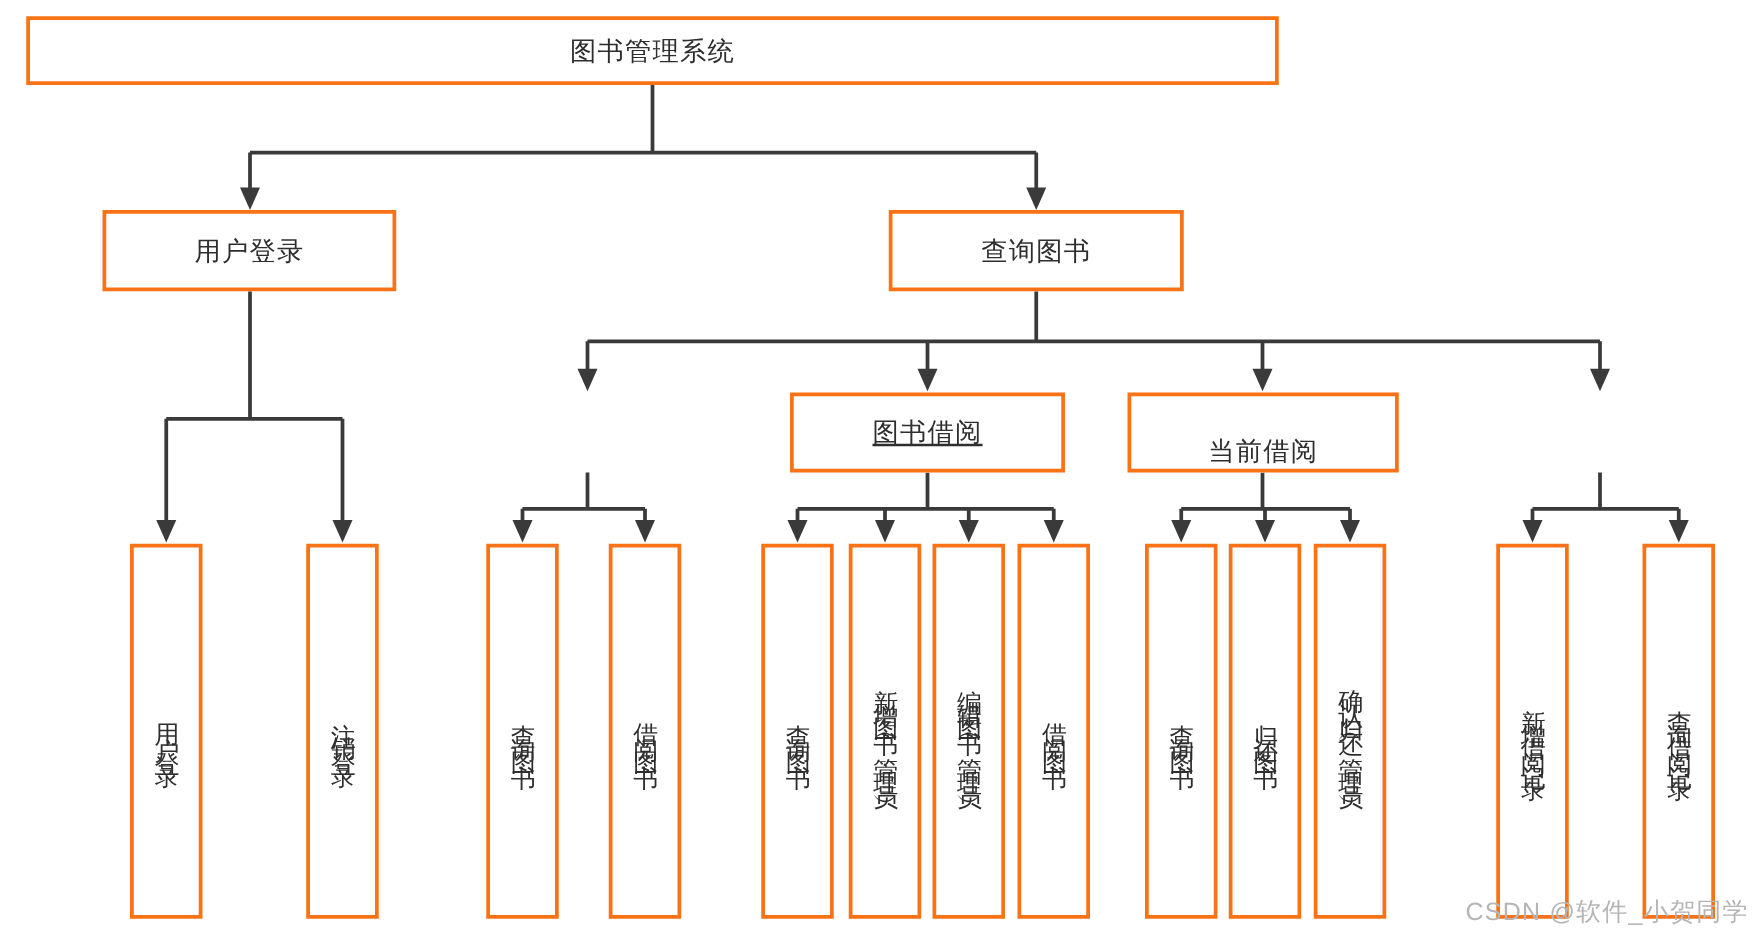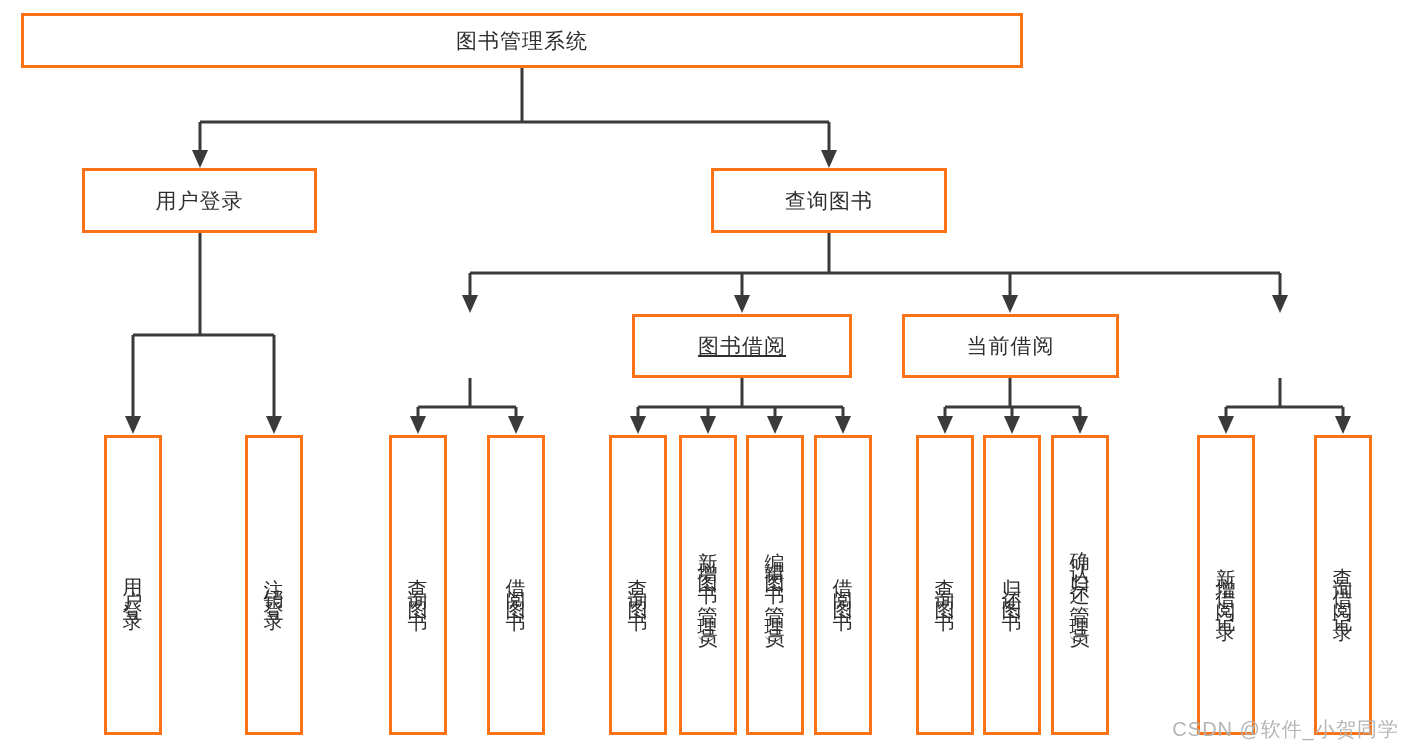--- a/index.html
+++ b/index.html
@@ -119,21 +119,21 @@
   <div class="box hbox" style="left:82px; top:168px; width:235px; height:65px;">
     <span>用户登录</span>
   </div>
   <div class="box hbox" style="left:711px; top:168px; width:236px; height:65px;">
     <span>查询图书</span>
   </div>
 
   <div class="box hbox" style="left:632px; top:314px; width:220px; height:64px;text-decoration:underline;">
     <span>图书借阅</span>
   </div>
-  <div class="box hbox" style="left:902px; top:314px; width:217px; height:64px;">
+  <div class="box hbox" style="left:902px; top:314px; width:217px; height:64px;align-items:flex-end;">
     <span>当前借阅</span>
   </div>
 
   <div class="box leaf" style="left:104px;">
     <span>用户登录</span>
   </div>
   <div class="box leaf" style="left:245px;">
     <span>注销登录</span>
   </div>
 

